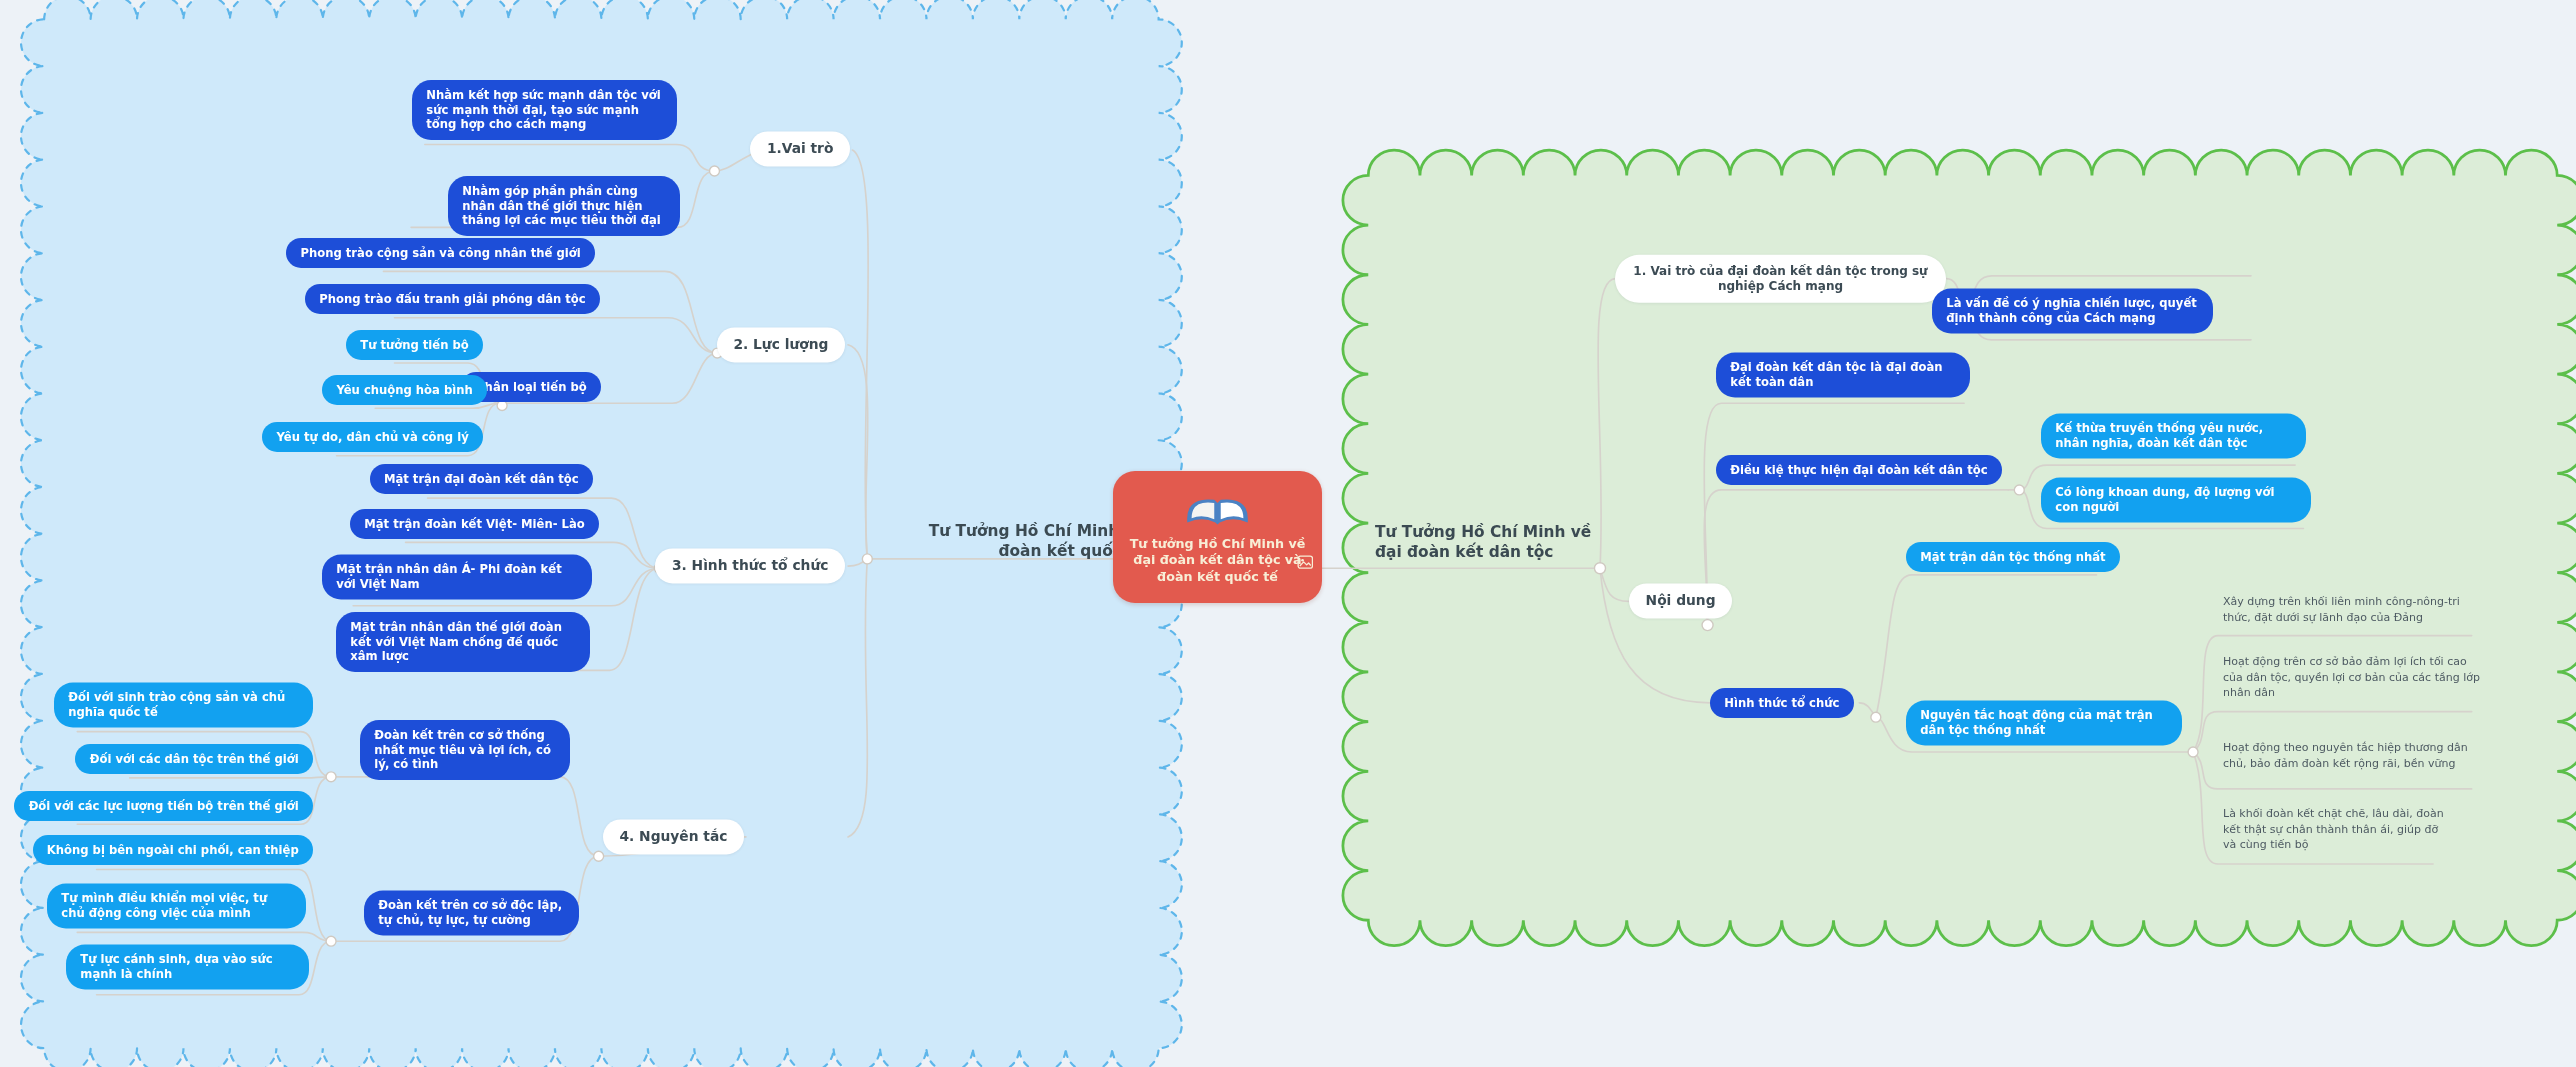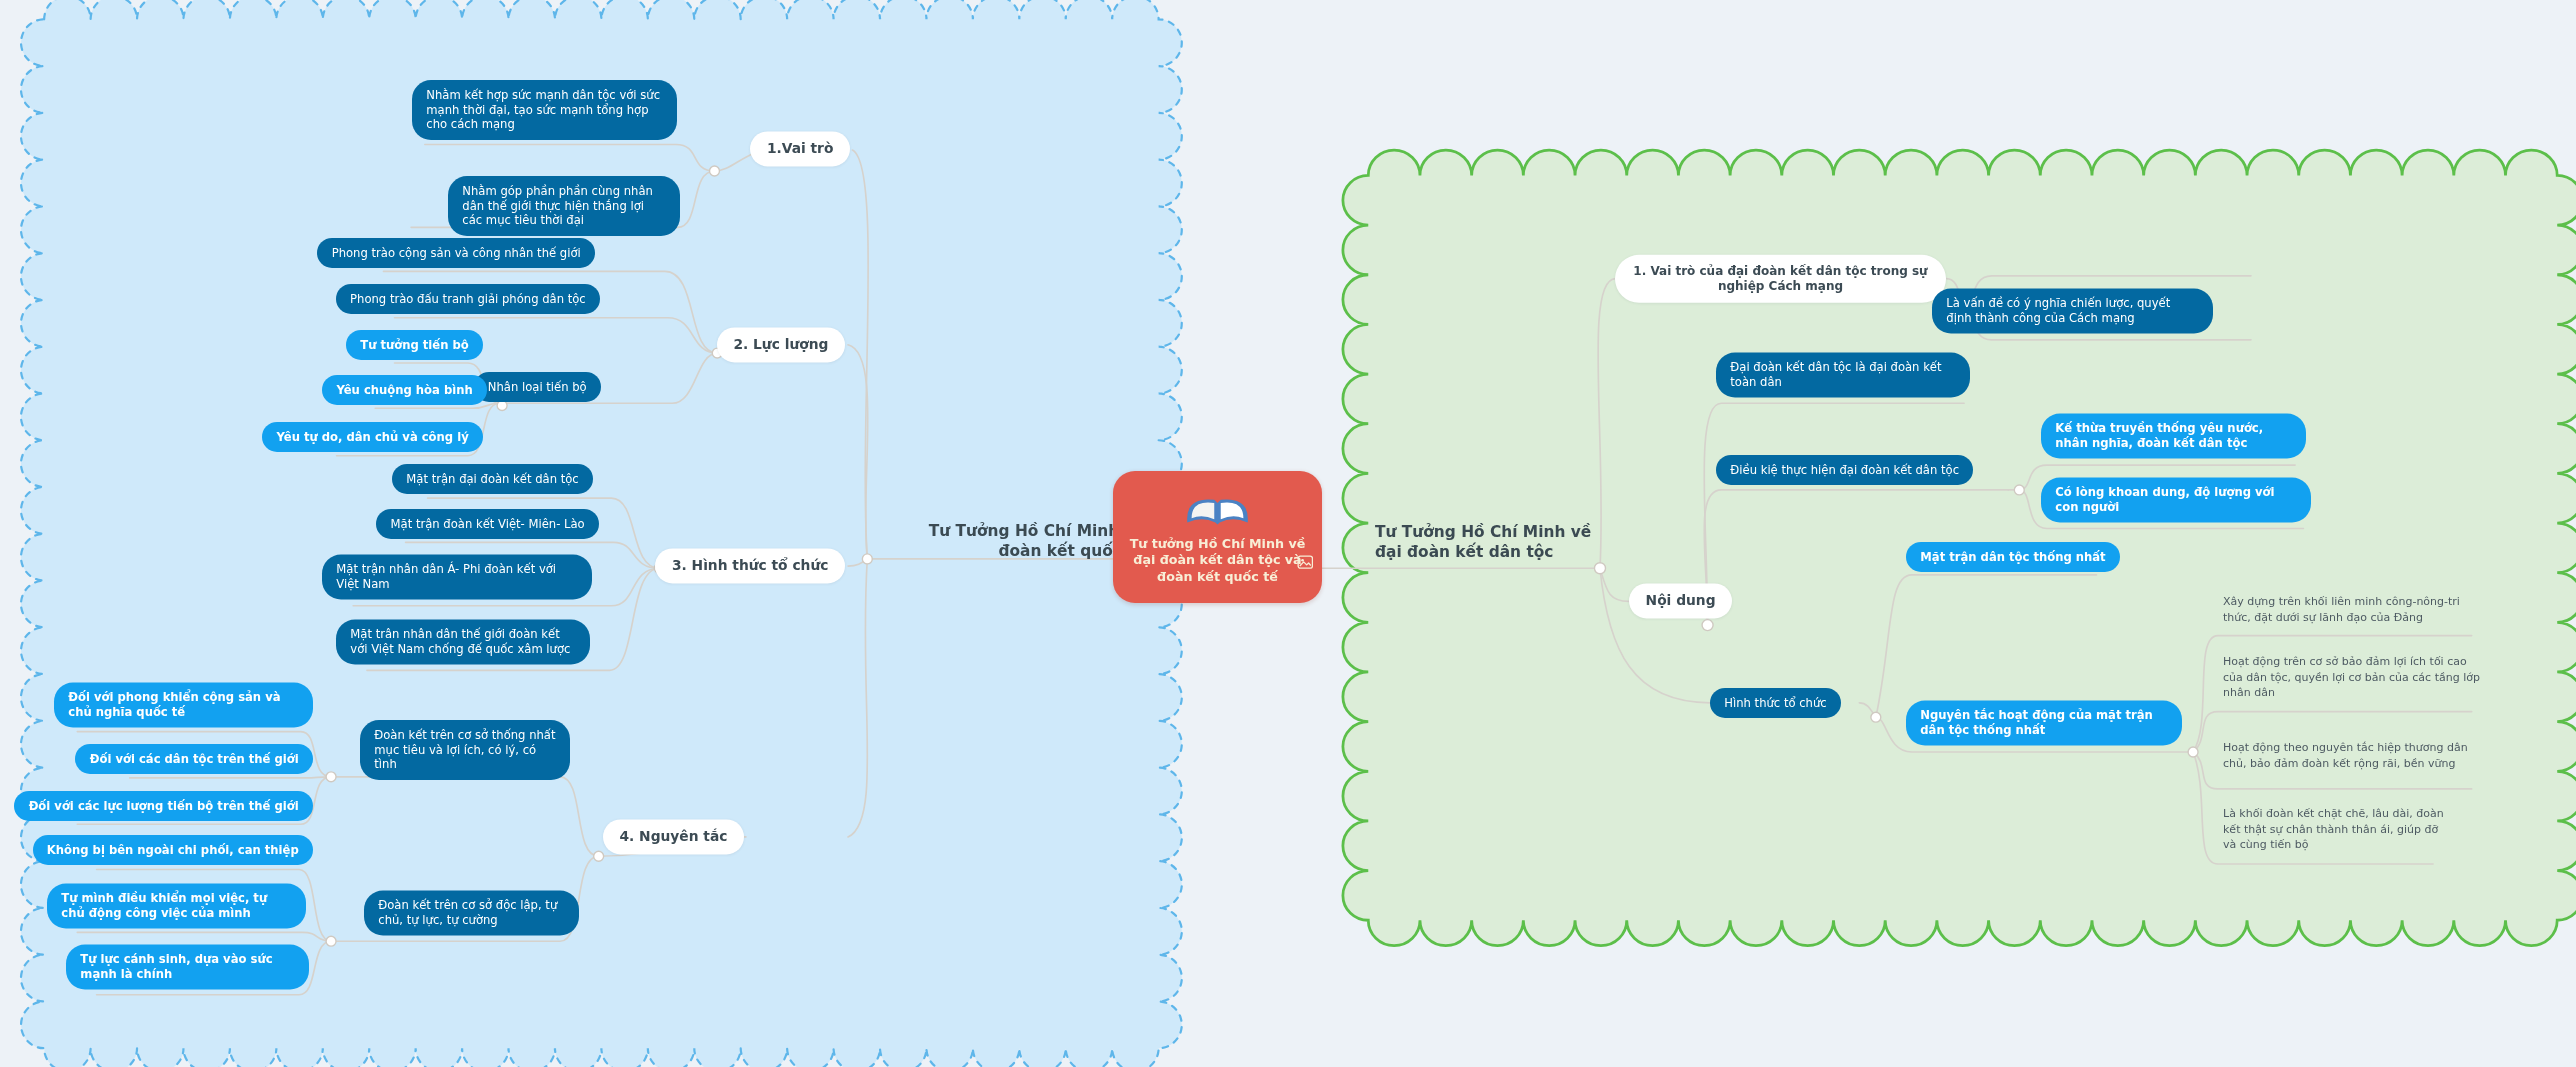--- a/index.html
+++ b/index.html
@@ -1,21 +1,21 @@
 <!DOCTYPE html>
 <html style="font-size:8.8px"><head>
 <meta charset="utf-8">
 <style>
   html,body{margin:0;padding:0;background:#edf2f7;}
   .stage{position:relative;width:2576px;height:1067px;background:#edf2f7;overflow:hidden;
          font-family:"DejaVu Sans",sans-serif;}
   svg.layer{position:absolute;left:0;top:0;z-index:0;}
   .node{position:absolute;box-sizing:border-box;z-index:2;display:flex;align-items:center;
         line-height:1.28;transform:translateY(-50%);}
-  .bgray{background:#0369a1;color:#ffffff;font-weight:400;font-size:11.6px;
+  .bgray{background:#1d4ed8;color:#ffffff;font-weight:700;font-size:11.6px;
          border-radius:19px;padding:7.7px 14.3px;}
   .bblue{background:#12a1f0;color:#ffffff;font-weight:700;font-size:11.6px;
          border-radius:19px;padding:7.7px 14.3px;}
   .pwhite{background:#ffffff;color:#3c4b54;font-weight:700;font-size:13.8px;
           border-radius:551px;padding:8.8px 16.6px;box-shadow:0 0.6px 2.8px rgba(60,80,90,.10);
           justify-content:center;text-align:center;}
   .rootlbl{color:#3b4a52;font-weight:700;font-size:15.4px;background:transparent;line-height:1.3;}
   .leaf{color:#4d5a62;font-weight:400;font-size:11px;line-height:1.42;background:transparent;}
   .nowrap{white-space:nowrap;}
   .center-node{position:absolute;z-index:3;left:1113px;top:471px;width:209px;height:132px;
@@ -146,21 +146,21 @@
   <div class="node bblue nowrap" style="right:2093px;top:437px;">Yêu tự do, dân chủ và công lý</div>
 
   <div class="node bgray nowrap" style="right:1983px;top:479px;">Mặt trận đại đoàn kết dân tộc</div>
   <div class="node bgray nowrap" style="right:1977px;top:524px;">Mặt trận đoàn kết Việt- Miên- Lào</div>
   <div class="node bgray" style="right:1984px;top:577px;width:270px;">Mặt trận nhân dân Á- Phi đoàn kết với Việt Nam</div>
   <div class="node bgray" style="right:1986px;top:642px;width:254px;">Mặt trân nhân dân thế giới đoàn kết với Việt Nam chống đế quốc xâm lược</div>
 
   <div class="node bgray" style="right:2006px;top:750px;width:210px;">Đoàn kết trên cơ sở thống nhất mục tiêu và lợi ích, có lý, có tình</div>
   <div class="node bgray" style="right:1997px;top:913px;width:215px;">Đoàn kết trên cơ sở độc lập, tự chủ, tự lực, tự cường</div>
 
-  <div class="node bblue" style="right:2263px;top:705px;width:259px;">Đối với phong khiển cộng sản và chủ nghĩa quốc tế</div>
+  <div class="node bblue" style="right:2263px;top:705px;width:259px;">Đối với sinh trào cộng sản và chủ nghĩa quốc tế</div>
   <div class="node bblue nowrap" style="right:2263px;top:759px;">Đối với các dân tộc trên thế giới</div>
   <div class="node bblue nowrap" style="right:2263px;top:806px;">Đối với các lực lượng tiến bộ trên thế giới</div>
   <div class="node bblue nowrap" style="right:2263px;top:850px;">Không bị bên ngoài chi phối, can thiệp</div>
   <div class="node bblue" style="right:2270px;top:906px;width:259px;">Tự mình điều khiển mọi việc, tự chủ động công việc của mình</div>
   <div class="node bblue" style="right:2267px;top:967px;width:243px;">Tự lực cánh sinh, dựa vào sức mạnh là chính</div>
 
   <div class="node rootlbl" style="left:1375px;top:542px;width:237px;">Tư Tưởng Hồ Chí Minh về đại đoàn kết dân tộc</div>
 
   <div class="node pwhite" style="left:1615px;top:279px;width:331px;font-size:12px;">1. Vai trò của đại đoàn kết dân tộc trong sự nghiệp Cách mạng</div>
   <div class="node pwhite nowrap" style="left:1629px;top:601px;">Nội dung</div>

